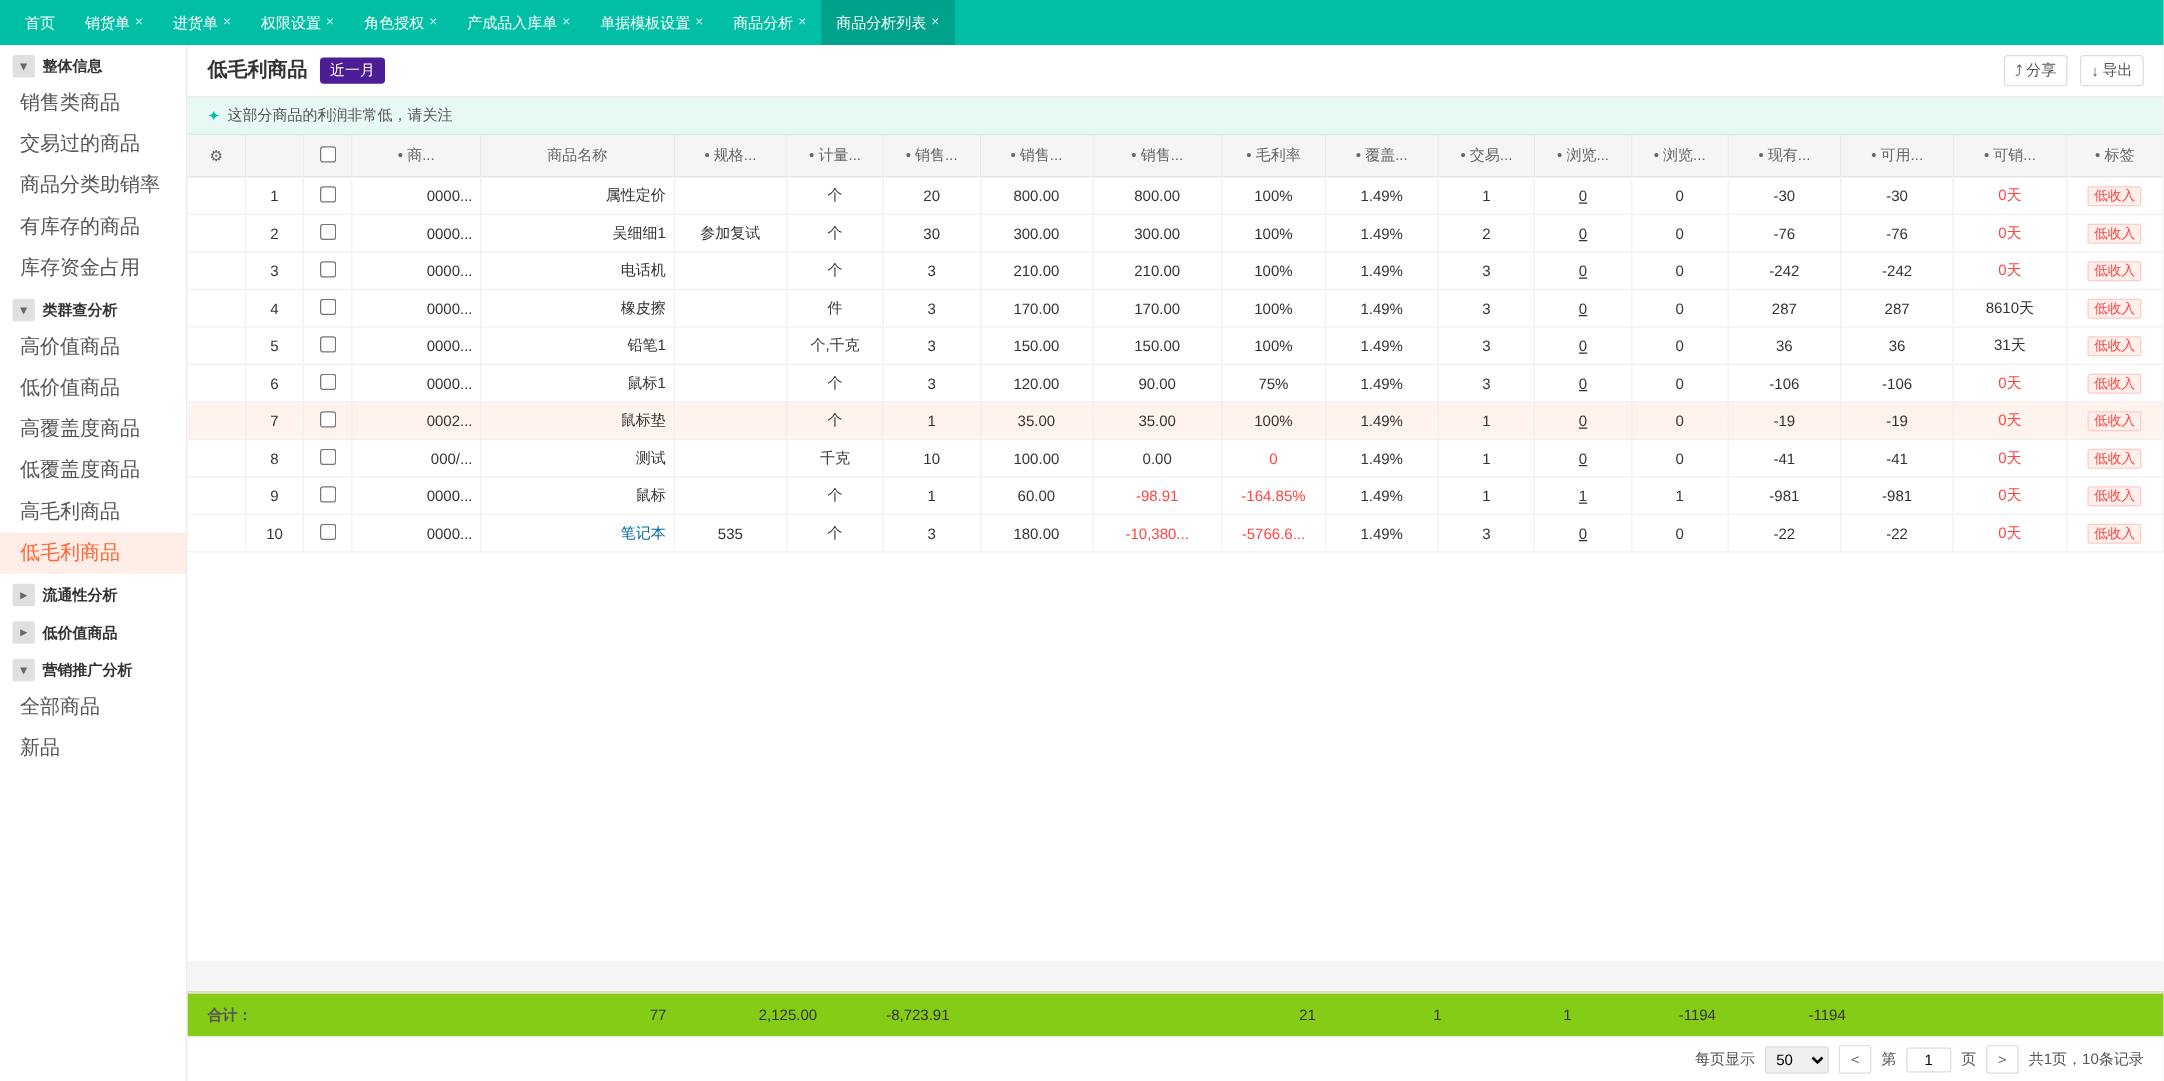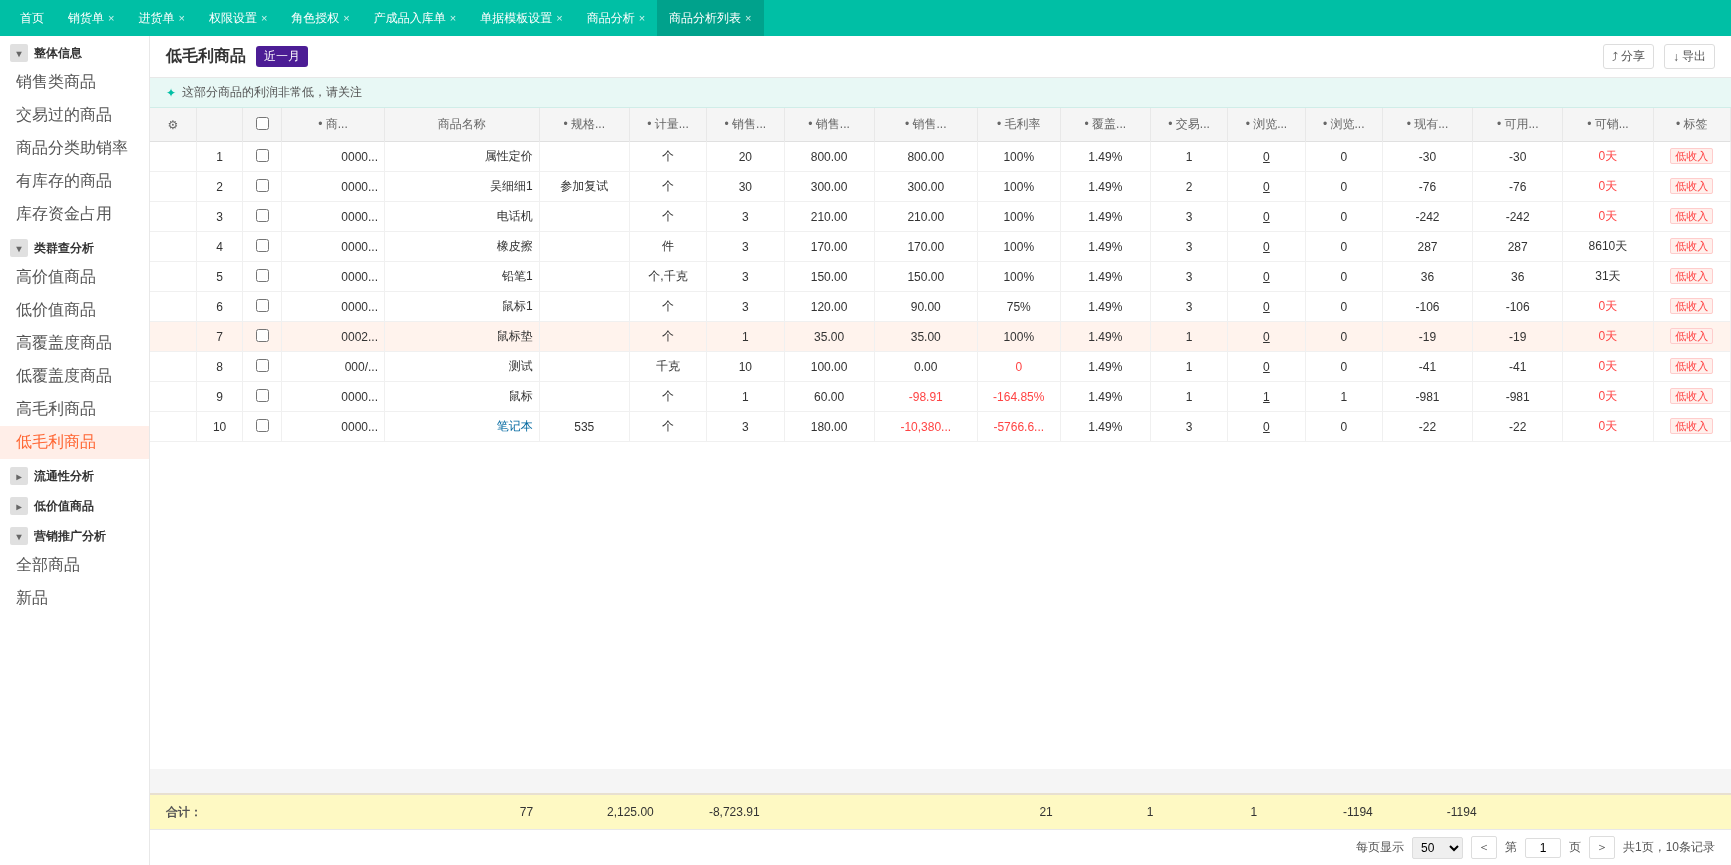--- a/index.html
+++ b/index.html
@@ -180,21 +180,21 @@
       border: 1px solid #ffcccc;
       border-radius: 2px;
       padding: 1px 4px;
       font-size: 11px;
     }
     .tag-days-red { color: #ff4444; font-size: 12px; }
     .underline-link { text-decoration: underline; cursor: pointer; color: #333; }
 
     
     .table-footer {
-      background: #fef9c3;
+      background: #84cc16;
       border-top: 2px solid #e8e0d0;
       padding: 6px 16px;
       display: flex;
       align-items: center;
       font-size: 12px;
       color: #333;
       gap: 20px;
       margin-top: 24px;
     }
     .footer-label { font-weight: bold; color: #555; }

